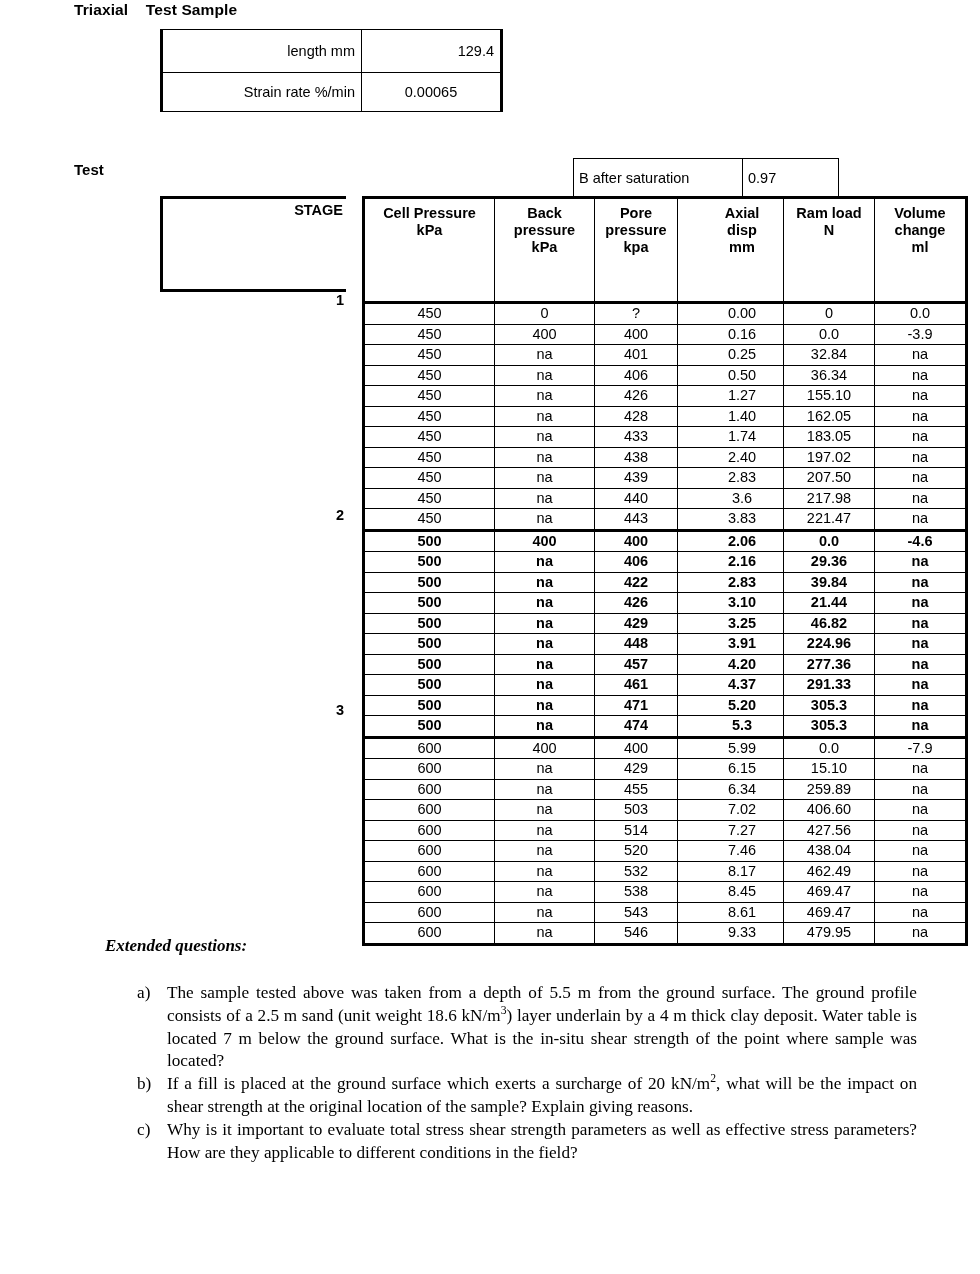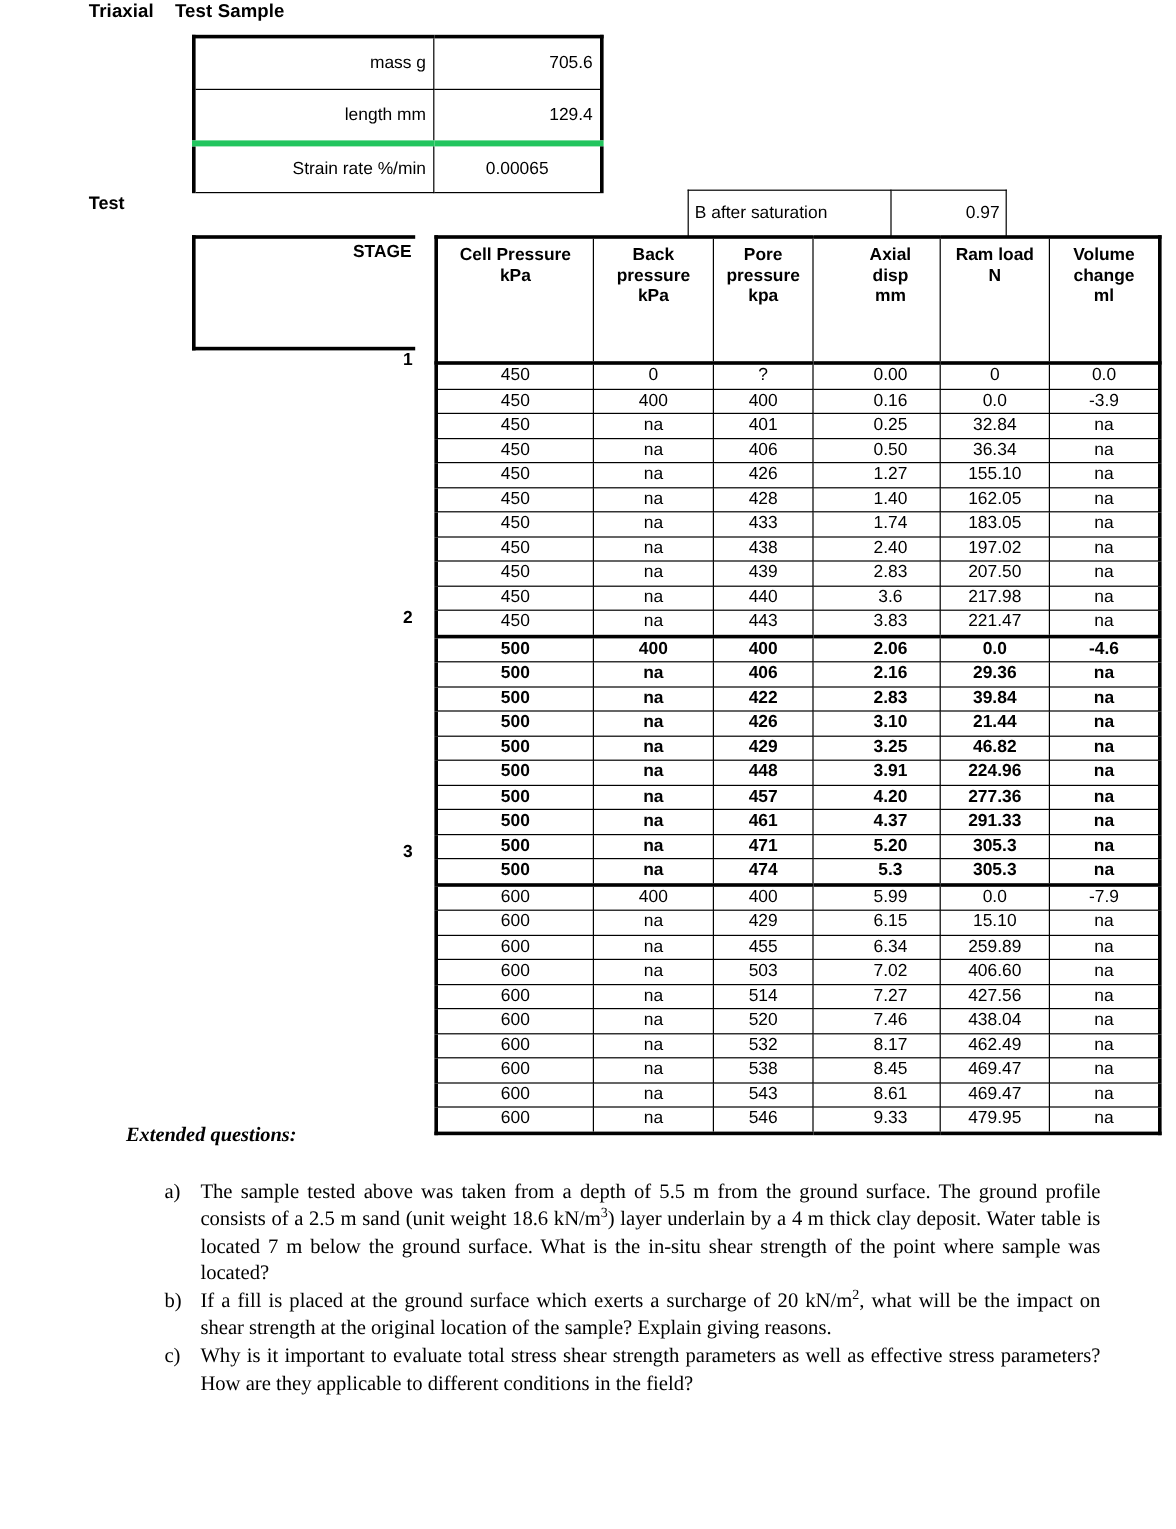--- a/index.html
+++ b/index.html
@@ -37,33 +37,33 @@
     height:42px;
     vertical-align:middle;
   }
   .sample-table td.lbl{width:186px;text-align:right;}
   .sample-table td.val{width:126px;text-align:right;}
   .sample-table tr.strain td{height:38px;}
   .sample-table tr.strain td.val{text-align:center;}
   .outer-top td{border-top:3px solid #000;}
   .sample-table td.lbl{border-left:3px solid #000;}
   .sample-table td.val{border-right:3px solid #000;}
-  .sample-table tr.strain td{border-top:5px solid #22c55e;}
+  .sample-table tr.strain td{border-top:1px solid #22c55e;}
 
   
   .bsat{
     position:absolute;left:573px;top:158px;
     border-collapse:collapse;table-layout:fixed;
   }
   .bsat td{
     border:1px solid #000;
     font-size:14.5px;height:38px;padding:0 5px;vertical-align:middle;
   }
   .bsat td.lbl{width:158px;text-align:left;}
-  .bsat td.val{width:85px;text-align:right;}
+  .bsat td.val{width:85px;}
 
   
   .leftblock{
     position:absolute;left:160px;top:196px;
     width:186px;height:96px;
     border-left:3px solid #000;
     border-bottom:3px solid #000;
     border-top:3px solid #000;
     box-sizing:border-box;
   }
@@ -135,24 +135,20 @@
 </head>
 <body>
 
 <div class="page">
 
   <div class="title">Triaxial    Test Sample</div>
   <div class="test-label">Test</div>
 
   <table class="sample-table">
     <tbody>
-      <tr class="outer-top">
-        <td class="lbl">mass g</td>
-        <td class="val">705.6</td>
-      </tr>
       <tr>
         <td class="lbl">length mm</td>
         <td class="val">129.4</td>
       </tr>
       <tr class="strain">
         <td class="lbl">Strain rate %/min</td>
         <td class="val">0.00065</td>
       </tr>
     </tbody>
   </table>

